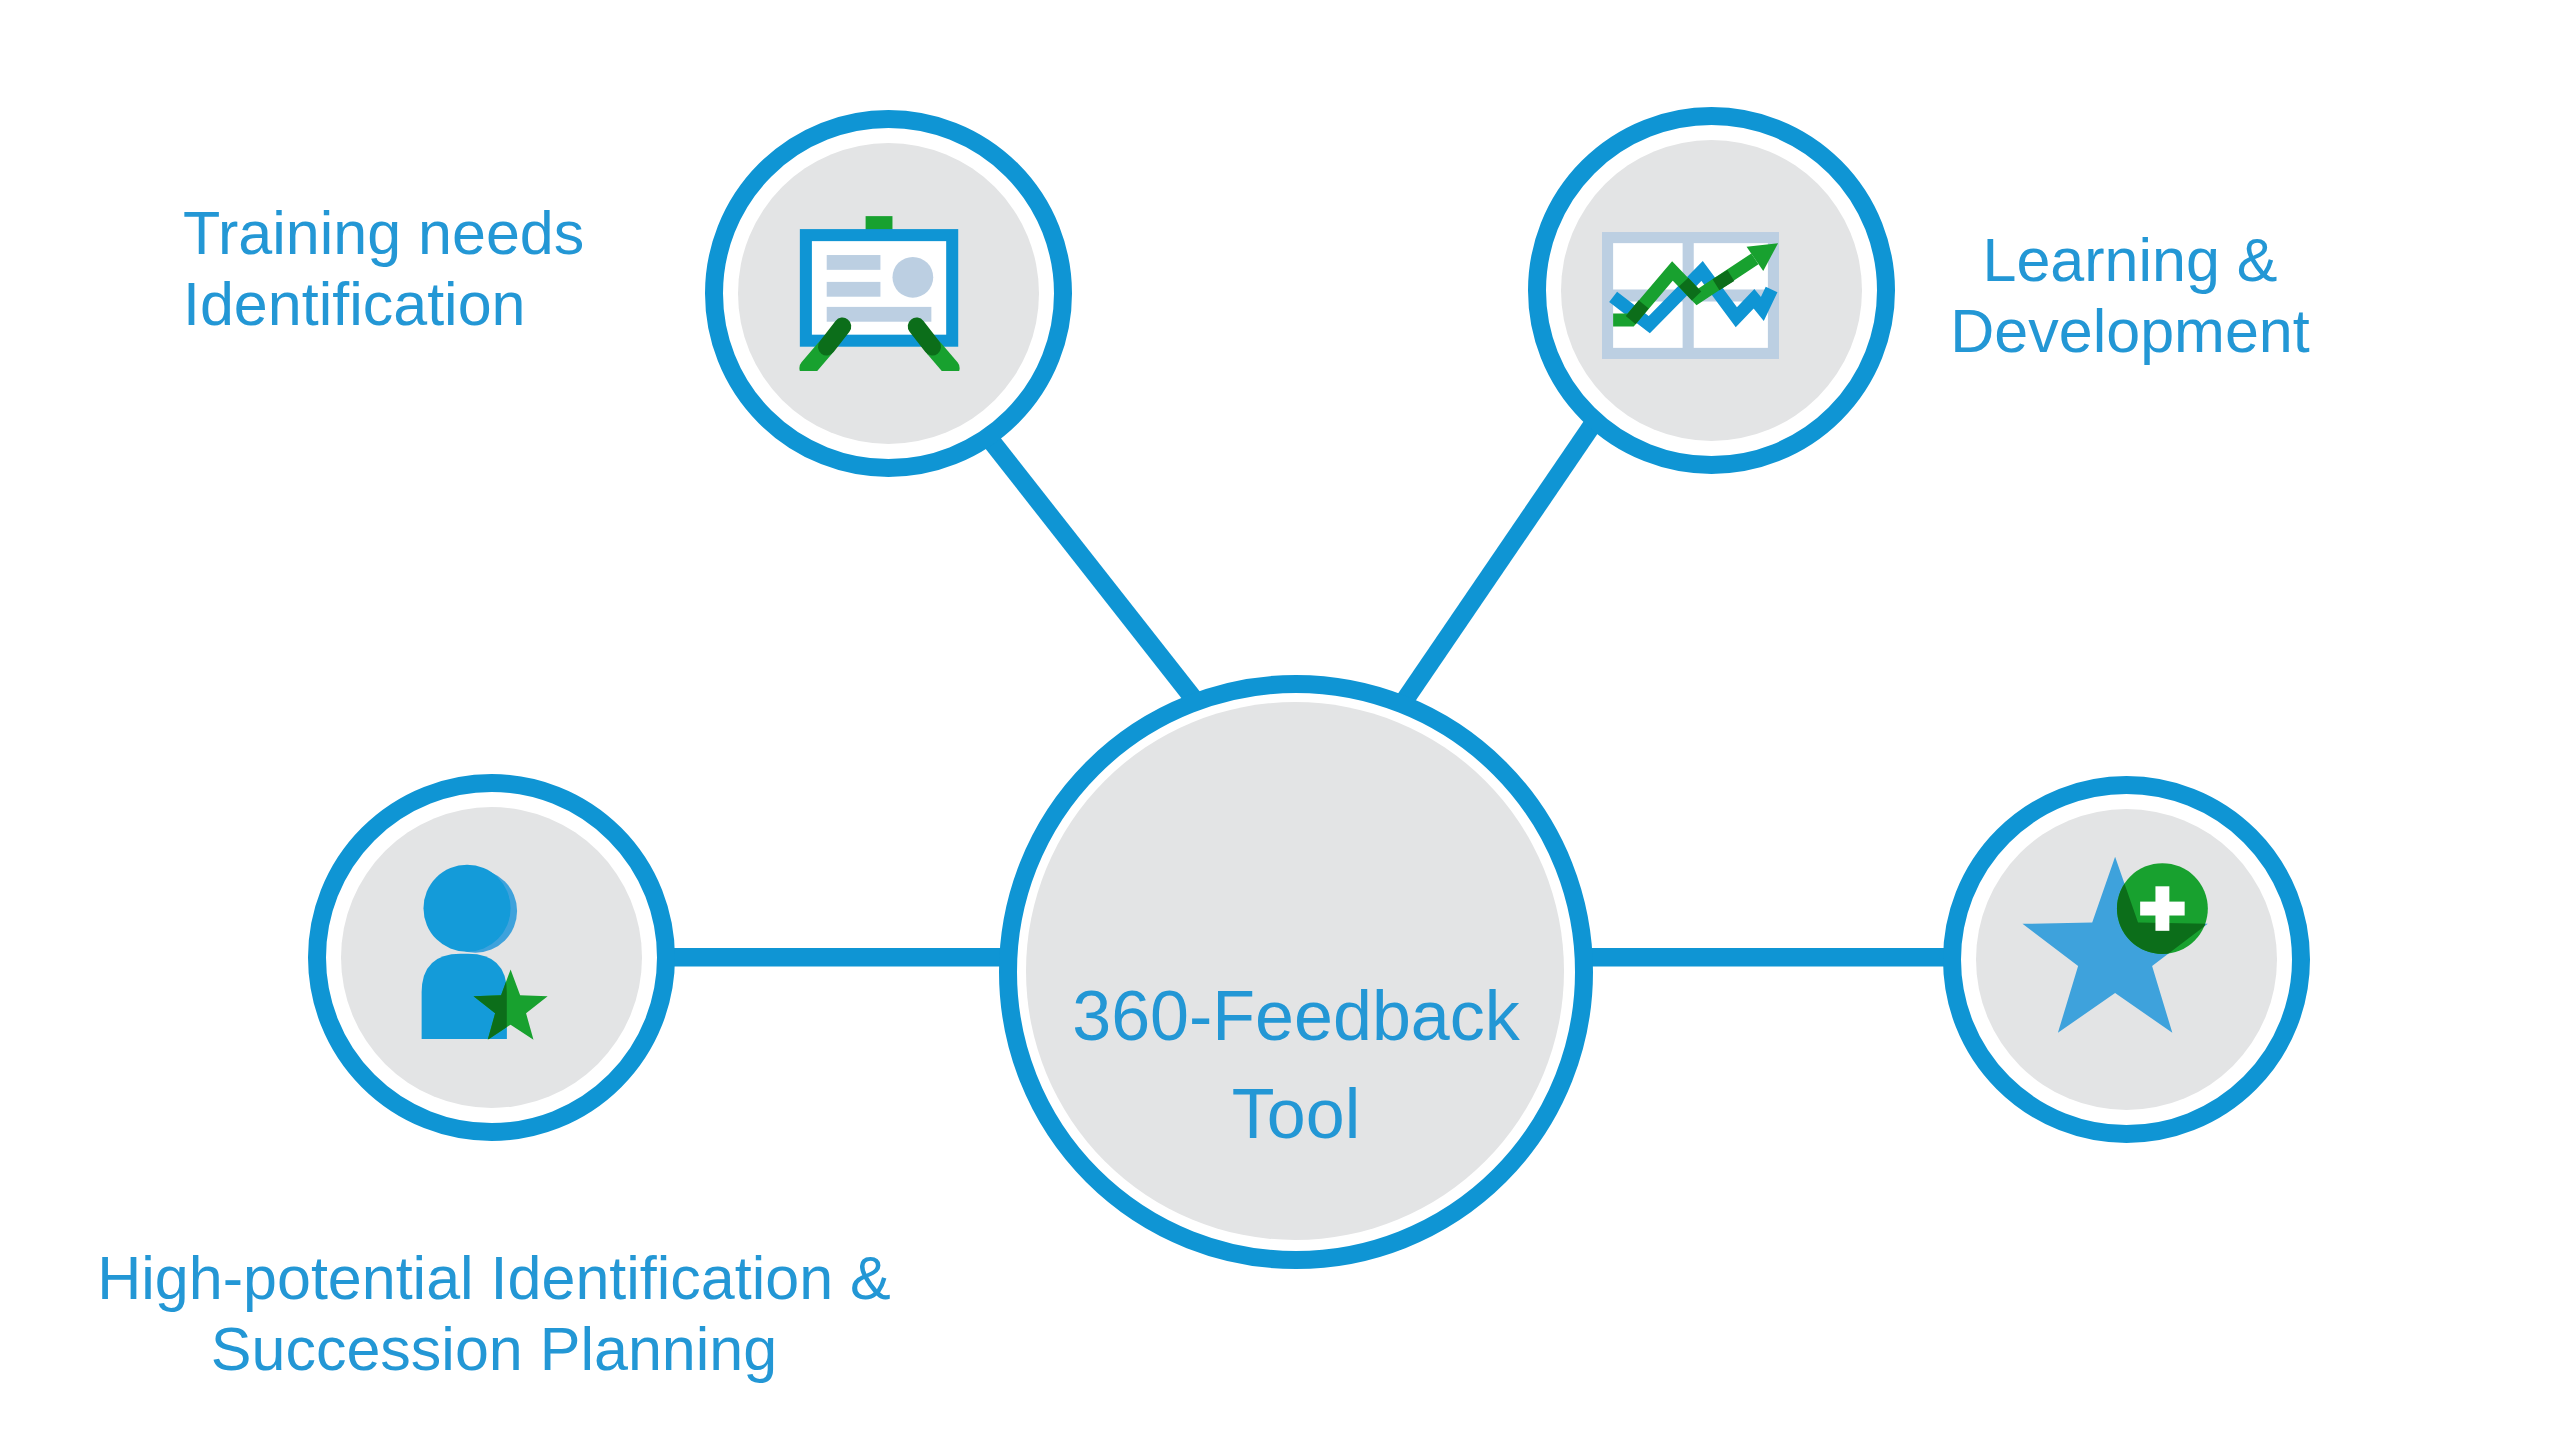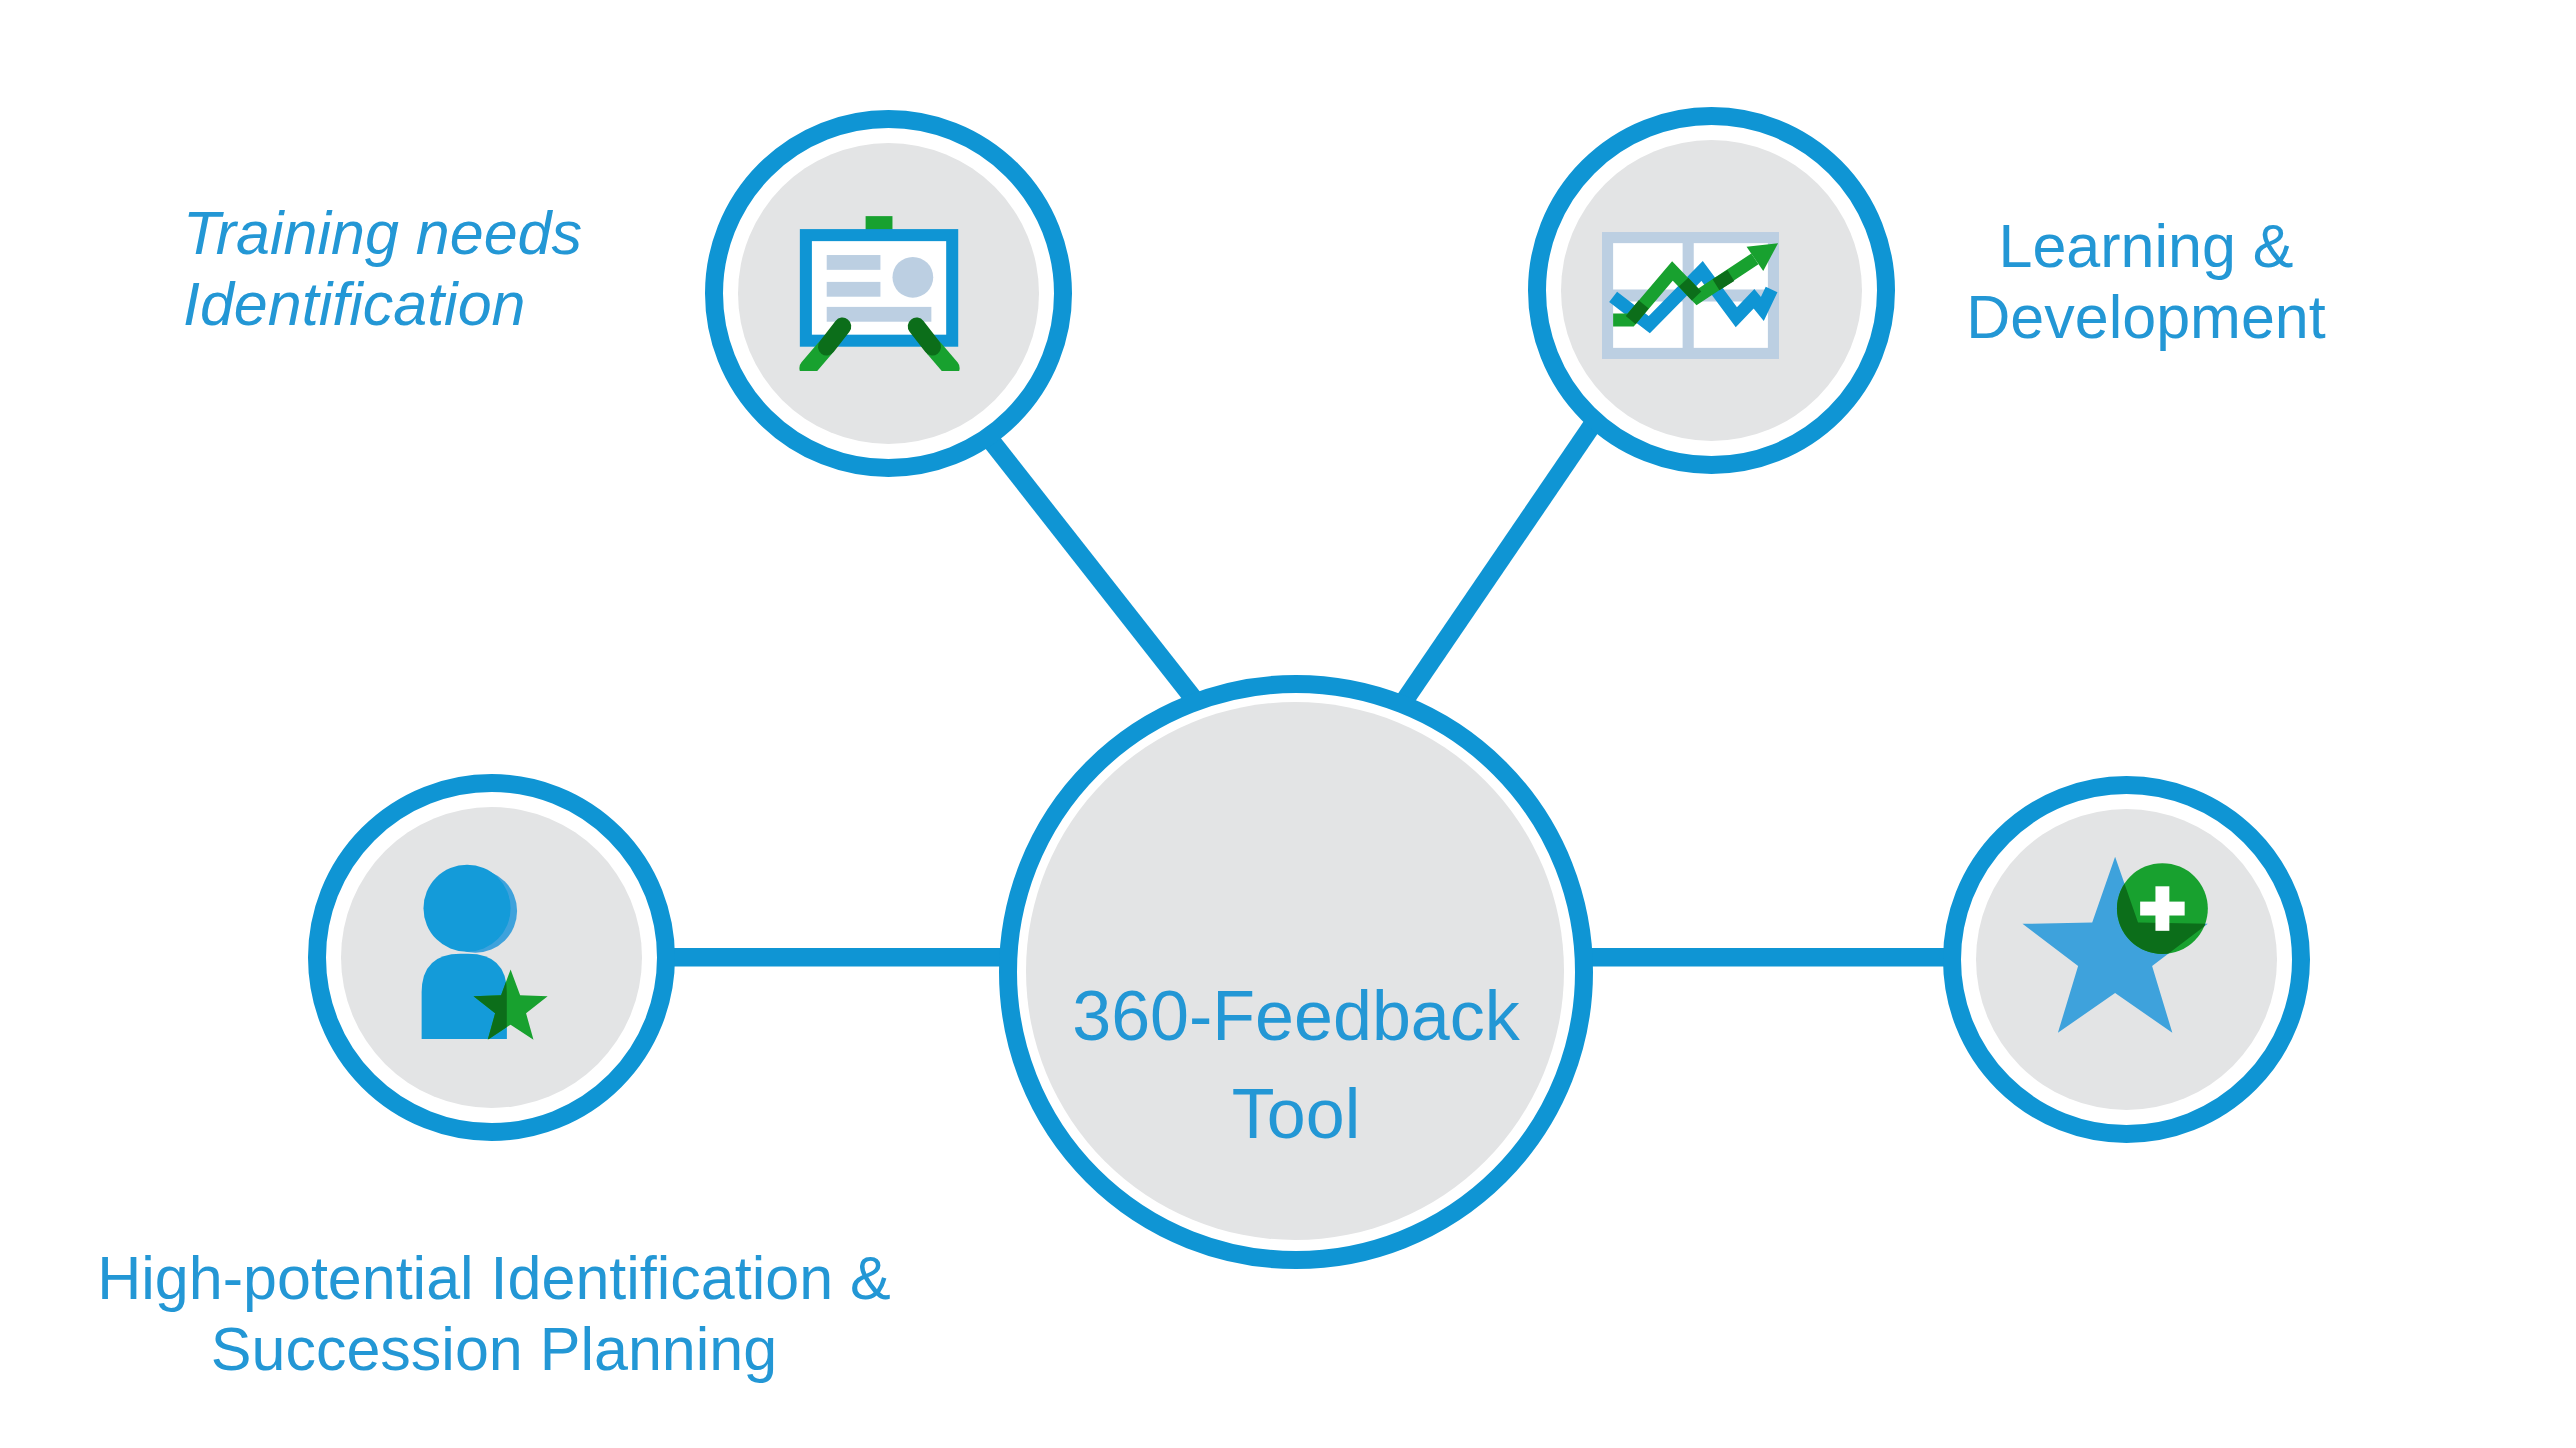--- a/index.html
+++ b/index.html
@@ -121,21 +121,21 @@
         </clipPath>
       </defs>
       <polygon points="111,5 135.7,76 210.9,77.5 150.9,123 172.7,195 111,152 49.3,195 71.1,123 11.1,77.5 86.3,76" style="fill:var(--light-blue)"></polygon>
       <circle cx="162" cy="61" r="49" style="fill:var(--green)"></circle>
       <circle cx="162" cy="61" r="49" style="fill:var(--dark-green)" clip-path="url(#starClip)"></circle>
       <rect x="138" y="53.5" width="48" height="15" fill="#ffffff"></rect>
       <rect x="154.5" y="37" width="15" height="48" fill="#ffffff"></rect>
     </svg>
   </div>
 
-  <div class="label" style="left:183px;top:198px;font-style:italic;">Training needs
+  <div class="label" style="left:183px;top:198px;">Training needs
 Identification</div>
-  <div class="label centered" style="left:2130px;top:211px;margin-left:16px;">Learning &amp;
+  <div class="label centered" style="left:2130px;top:225px;">Learning &amp;
 Development</div>
   <div class="label centered" style="left:494px;top:1243px;">High-potential Identification &amp;
 Succession Planning</div>
 
 </div>
 
 
 </body></html>

